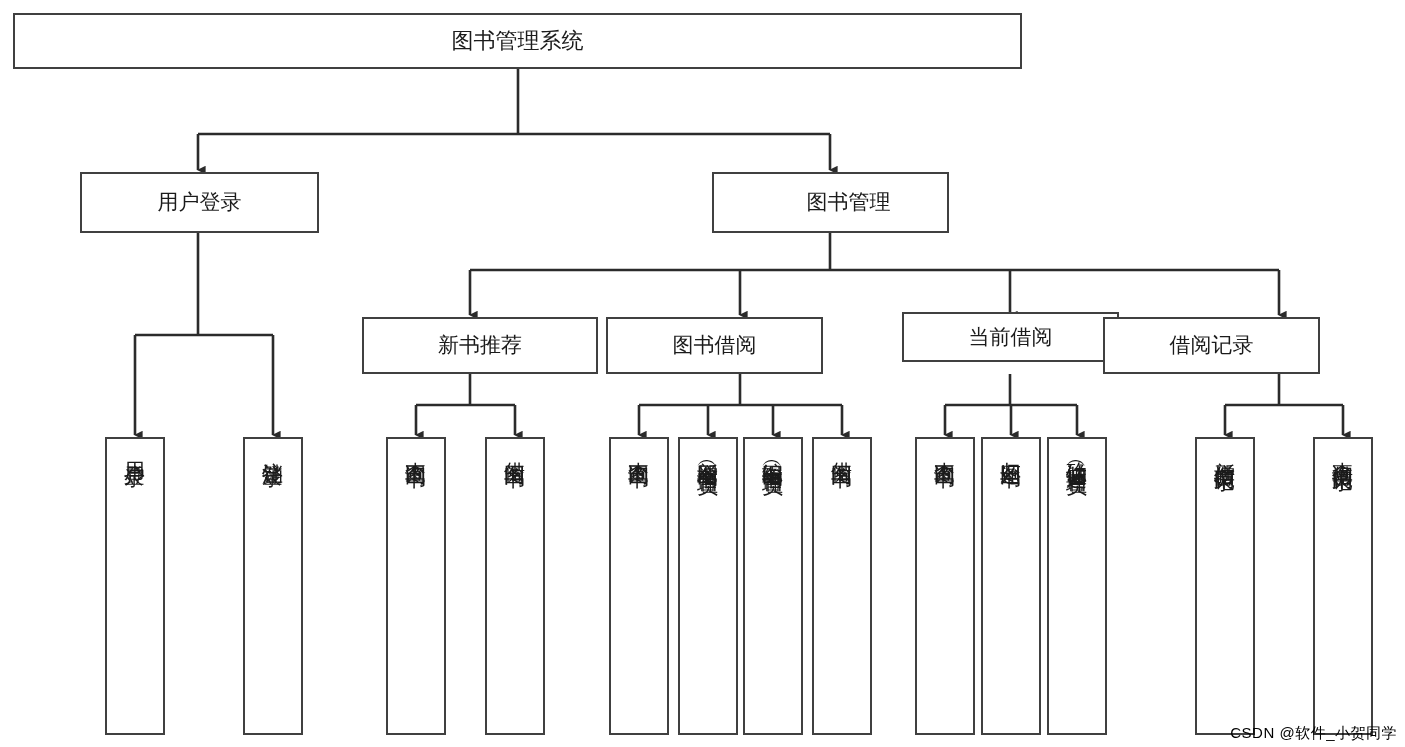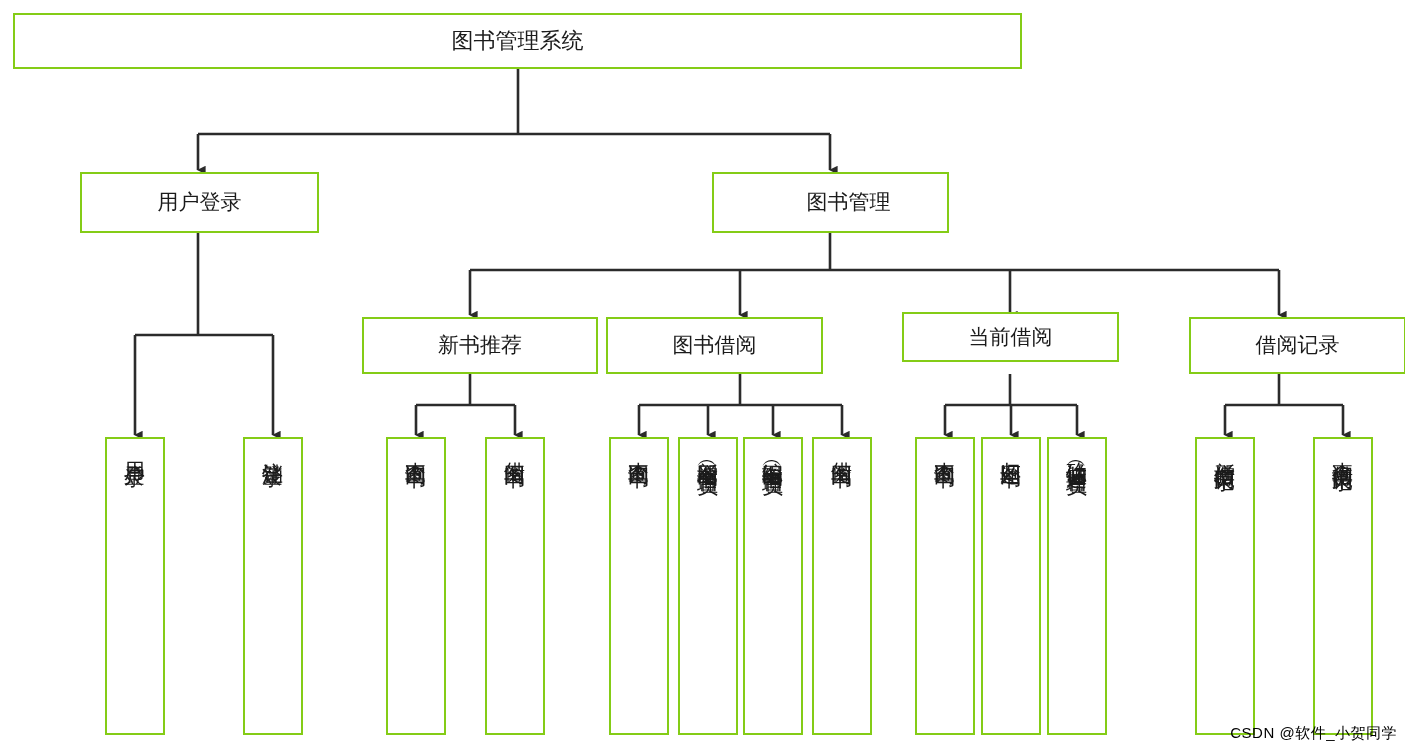--- a/index.html
+++ b/index.html
@@ -20,21 +20,21 @@
   svg.wires {
     position: absolute;
     left: 0;
     top: 0;
     width: 1405px;
     height: 747px;
   }
   .node {
     position: absolute;
     box-sizing: border-box;
-    border: 2px solid #84cc16;
+    border: 2px solid #404040;
     background: #ffffff;
     display: flex;
     align-items: center;
     justify-content: center;
     color: #1b1b1b;
   }
   .node .lbl {
     display: block;
     text-align: center;
     line-height: 1.18;
@@ -136,21 +136,21 @@
 
   <div class="node h" style="left:362px; top:317px; width:236px; height:57px;">
     <span class="lbl">新书推荐</span>
   </div>
   <div class="node h" style="left:606px; top:317px; width:217px; height:57px;">
     <span class="lbl">图书借阅</span>
   </div>
   <div class="node h" style="left:902px; top:312px; width:217px; height:50px;">
     <span class="lbl">当前借阅</span>
   </div>
-  <div class="node h" style="left:1189px; top:317px; width:217px; height:57px;">
+  <div class="node h" style="left:1103px; top:317px; width:217px; height:57px;">
     <span class="lbl">借阅记录</span>
   </div>
 
   <div class="node v" style="left:105px; top:437px; width:60px; height:298px;">
     <span class="lbl">用户登录</span>
   </div>
   <div class="node v" style="left:243px; top:437px; width:60px; height:298px;">
     <span class="lbl">注销登录</span>
   </div>
   <div class="node v" style="left:386px; top:437px; width:60px; height:298px;">

